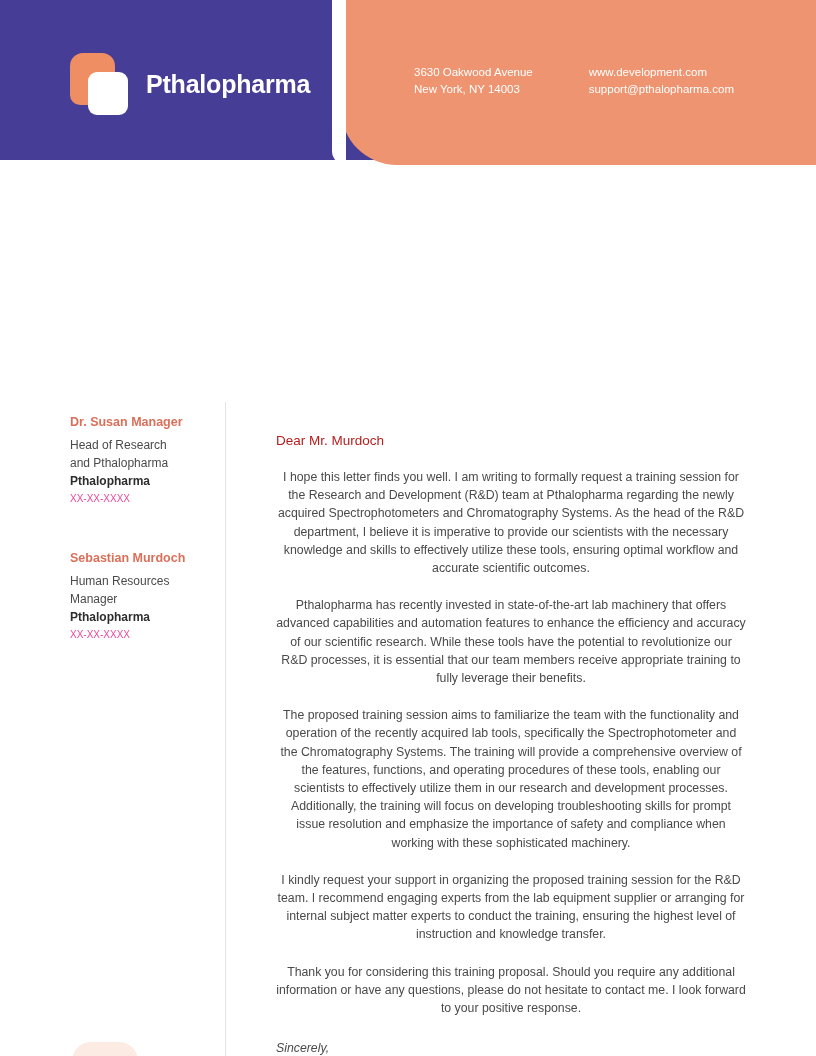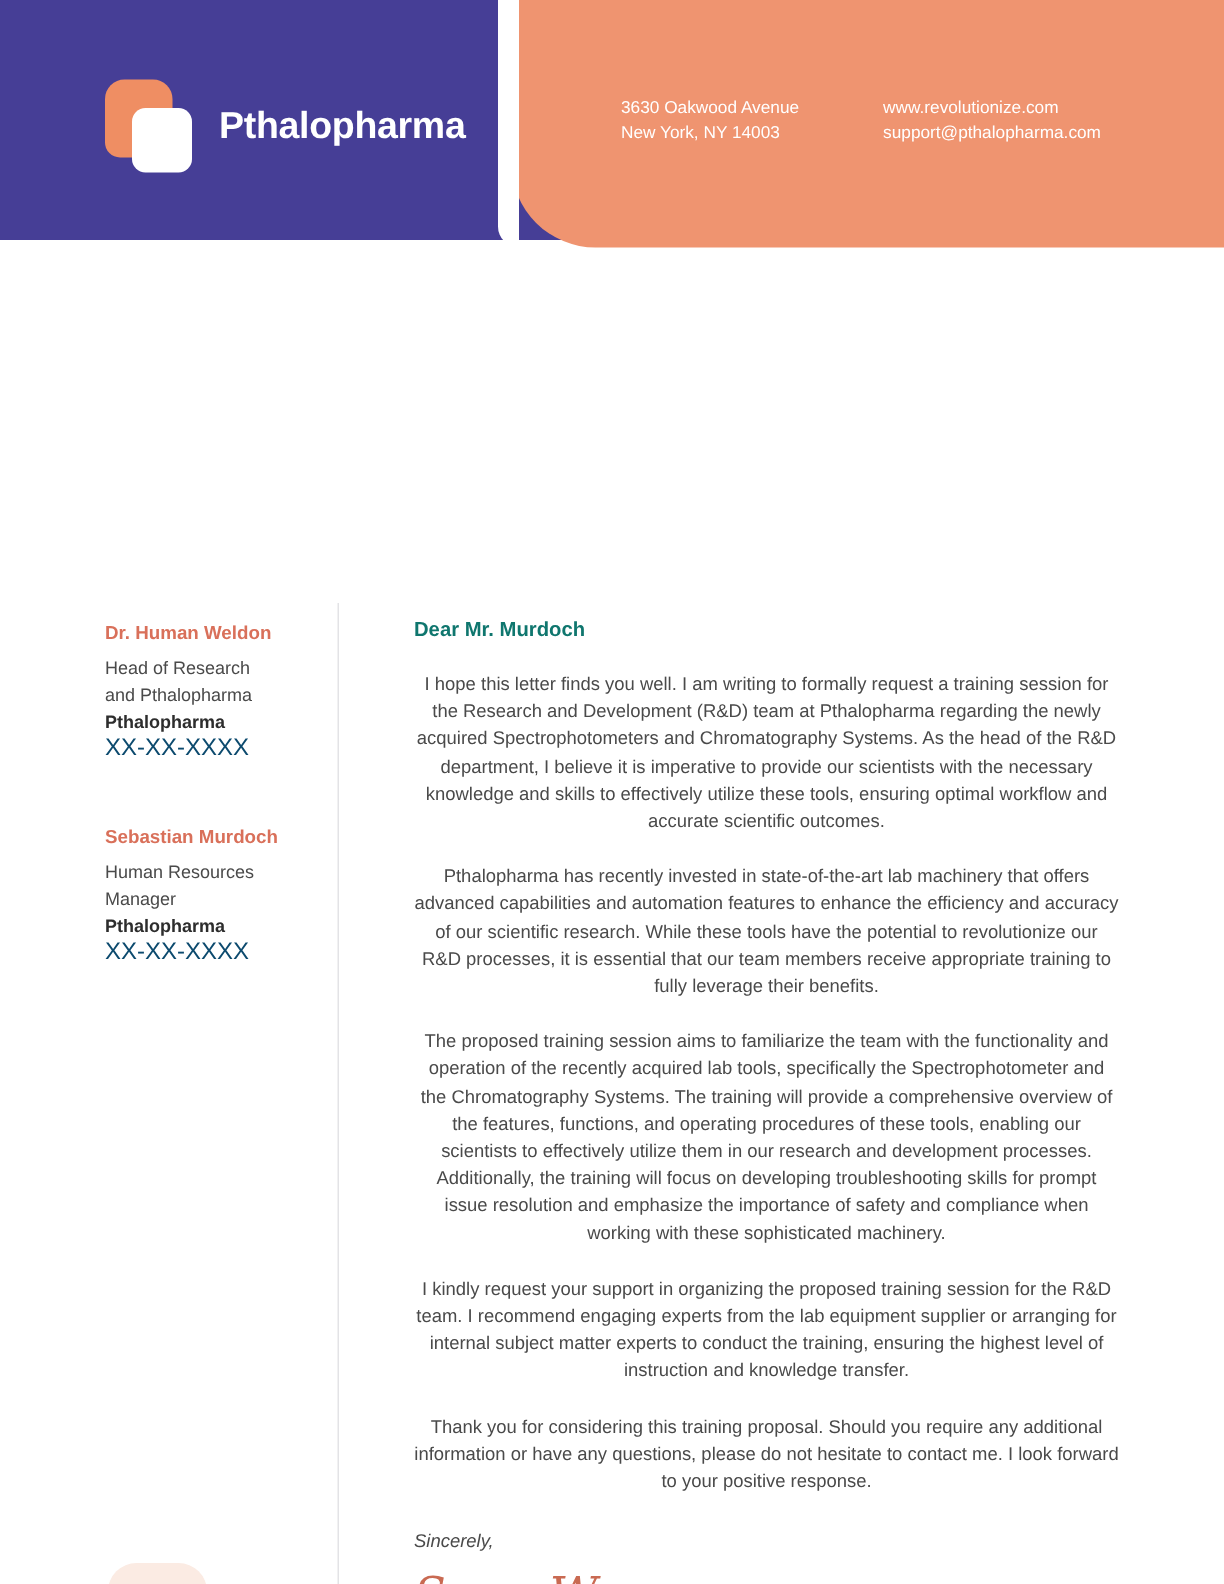--- a/index.html
+++ b/index.html
@@ -156,22 +156,22 @@
   }
 
   .party-company {
     color: #2d2d2d;
     font-size: 12px;
     font-weight: bold;
     line-height: 18px;
   }
 
   .party-phone {
-    color: #0c4a6e;
-    font-size: 16px;
+    color: #ec4899;
+    font-size: 10px;
     line-height: 18px;
   }
 
   
   .watermark {
     position: absolute;
     left: 72px;
     top: 876px;
     width: 92px;
     height: 100px;
@@ -190,24 +190,25 @@
 
   
   .letter {
     position: absolute;
     left: 276px;
     top: 246px;
     width: 470px;
   }
 
   .salutation {
-    color: #0f766e;
+    color: #b91c1c;
     font-size: 13.5px;
-    font-weight: bold;
+    font-weight: normal;
     margin-bottom: 20px;
+    margin-top: 21px;
   }
 
   .para {
     color: #4a4a4a;
     font-size: 12.3px;
     line-height: 18.2px;
     margin-bottom: 19px;
     text-align: center;
   }
 
@@ -246,35 +247,35 @@
     </div>
     <div class="logo-wordmark">Pthalopharma</div>
   </div>
 
   <div class="header-contact">
     <div class="contact-col">
       <div>3630 Oakwood Avenue</div>
       <div>New York, NY 14003</div>
     </div>
     <div class="contact-col">
-      <div>www.revolutionize.com</div>
+      <div>www.development.com</div>
       <div>support@pthalopharma.com</div>
     </div>
   </div>
 
 </div>
 
 <div class="body-wrap">
 
   <div class="divider"></div>
 
   <div class="sidebar">
 
     <div class="party-block">
-      <div class="party-name">Dr. Human Weldon</div>
+      <div class="party-name">Dr. Susan Manager</div>
       <div class="party-role">Head of Research</div>
       <div class="party-role">and Pthalopharma</div>
       <div class="party-company">Pthalopharma</div>
       <div class="party-phone">XX-XX-XXXX</div>
     </div>
 
     <div class="party-block">
       <div class="party-name">Sebastian Murdoch</div>
       <div class="party-role">Human Resources</div>
       <div class="party-role">Manager</div>

